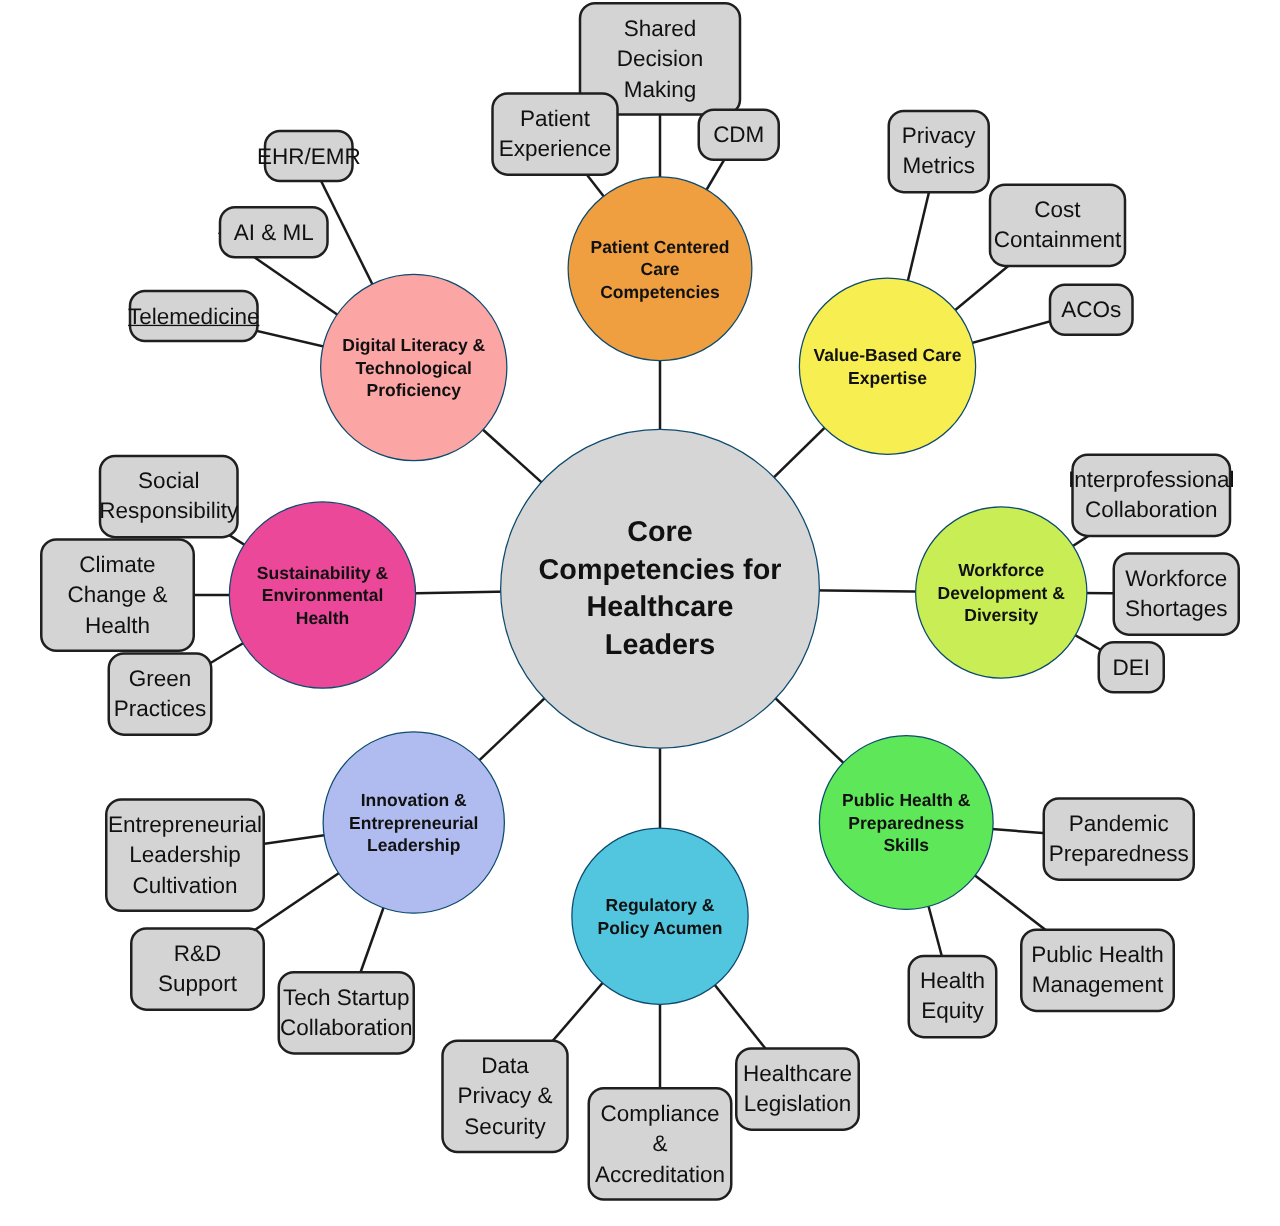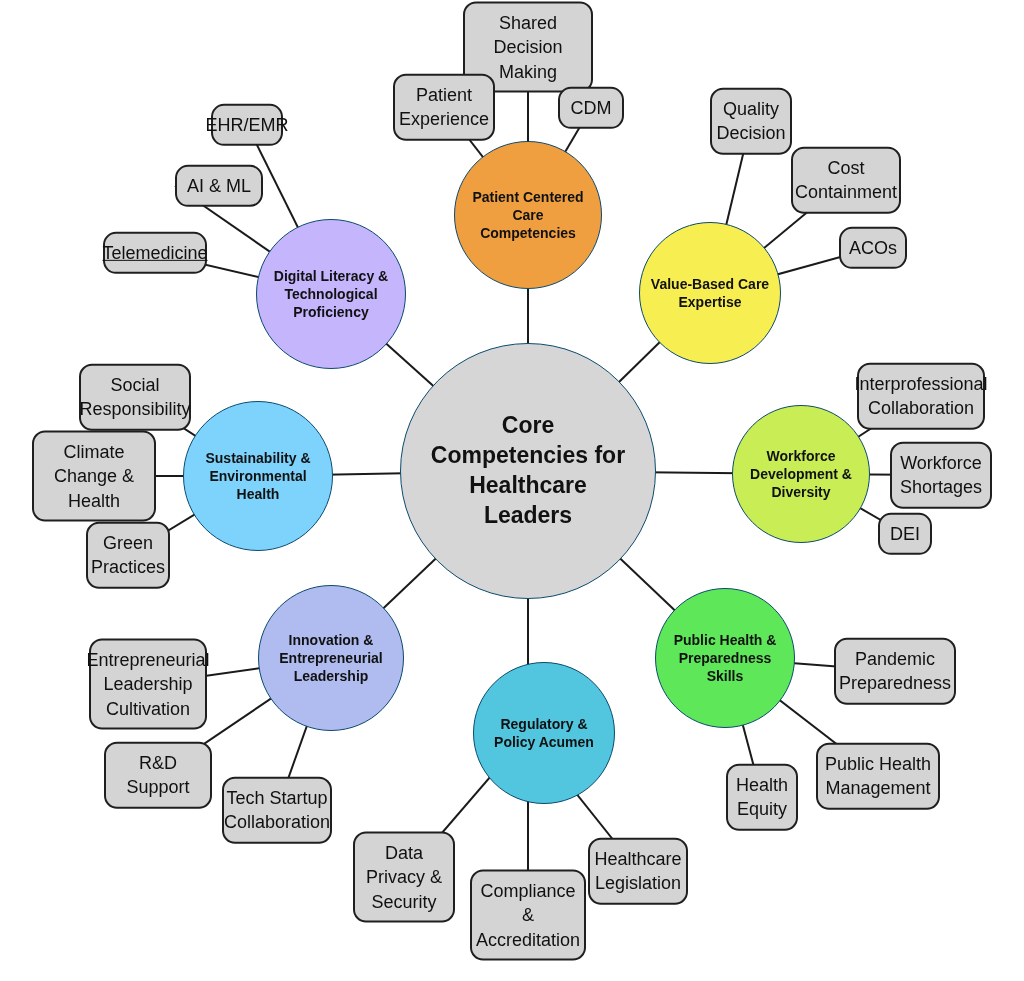--- a/index.html
+++ b/index.html
@@ -113,48 +113,48 @@
   </div>
 
   <div class="node circle" style="left: 801px; top: 474px; width: 138px; height: 138px; background: rgb(201, 238, 85);">
     <span>Workforce Development &amp; Diversity</span>
   </div>
 
   <div class="node circle" style="left: 725px; top: 658px; width: 140px; height: 140px; background: rgb(95, 231, 90);">
     <span>Public Health &amp; Preparedness Skills</span>
   </div>
 
-  <div class="node circle" style="left: 544px; top: 733px; width: 142px; height: 142px; background: rgb(82, 198, 223);">
+  <div class="node circle" style="left: 528px; top: 733px; width: 142px; height: 142px; background: rgb(82, 198, 223);">
     <span>Regulatory &amp; Policy Acumen</span>
   </div>
 
   <div class="node circle" style="left: 331px; top: 658px; width: 146px; height: 146px; background: rgb(176, 188, 240);">
     <span>Innovation &amp; Entrepreneurial Leadership</span>
   </div>
 
-  <div class="node circle" style="left: 258px; top: 476px; width: 150px; height: 150px; background: #7dd3fc;">
+  <div class="node circle" style="left: 258px; top: 476px; width: 150px; height: 150px; background: #ec4899;">
     <span>Sustainability &amp; Environmental Health</span>
   </div>
 
-  <div class="node circle" style="left: 331px; top: 294px; width: 150px; height: 150px; background: #c4b5fd;">
+  <div class="node circle" style="left: 331px; top: 294px; width: 150px; height: 150px; background: #fca5a5;">
     <span>Digital Literacy &amp; Technological Proficiency</span>
   </div>
 
   <div class="node satellite" style="left:528px; top:47px; width:130px;">
     <span>Shared Decision Making</span>
   </div>
   <div class="node satellite" style="left:444px; top:107px; width:102px;">
     <span>Patient Experience</span>
   </div>
   <div class="node satellite" style="left:591px; top:108px; width:66px;">
     <span>CDM</span>
   </div>
 
   <div class="node satellite" style="left:751px; top:121px; width:82px;">
-    <span>Quality Decision</span>
+    <span>Privacy Metrics</span>
   </div>
   <div class="node satellite" style="left:846px; top:180px; width:110px;">
     <span>Cost Containment</span>
   </div>
   <div class="node satellite" style="left:873px; top:248px; width:68px;">
     <span>ACOs</span>
   </div>
 
   <div class="node satellite" style="left:921px; top:396px; width:128px;align-items:flex-end;">
     <span>Interprofessional Collaboration</span>
@@ -179,21 +179,21 @@
   <div class="node satellite" style="left:404px; top:877px; width:102px;">
     <span>Data Privacy &amp; Security</span>
   </div>
   <div class="node satellite" style="left:528px; top:915px; width:116px;">
     <span>Compliance &amp; Accreditation</span>
   </div>
   <div class="node satellite" style="left:638px; top:871px; width:100px;">
     <span>Healthcare Legislation</span>
   </div>
 
-  <div class="node satellite" style="left:148px; top:684px; width:118px;">
+  <div class="node satellite" style="left:148px; top:684px; width:128px;">
     <span>Entrepreneurial Leadership Cultivation</span>
   </div>
   <div class="node satellite" style="left:158px; top:775px; width:108px;">
     <span>R&amp;D Support</span>
   </div>
   <div class="node satellite" style="left:277px; top:810px; width:110px;">
     <span>Tech Startup Collaboration</span>
   </div>
 
   <div class="node satellite" style="left:135px; top:397px; width:112px;">

